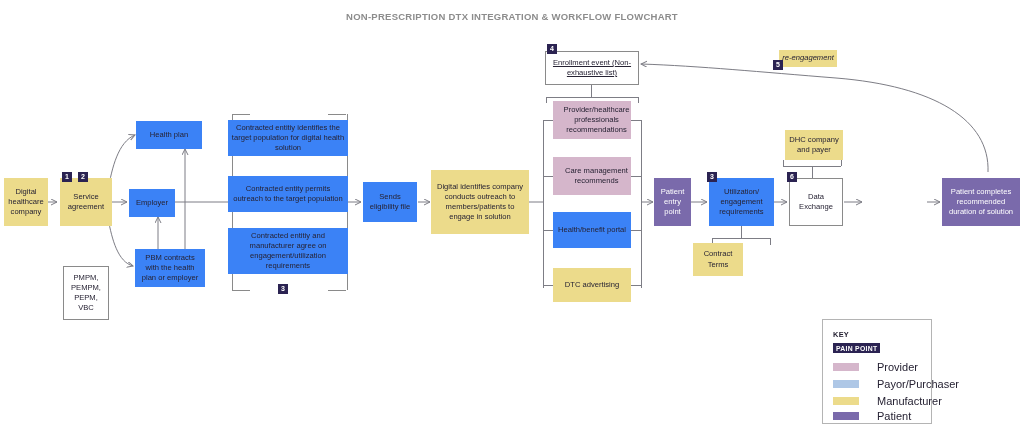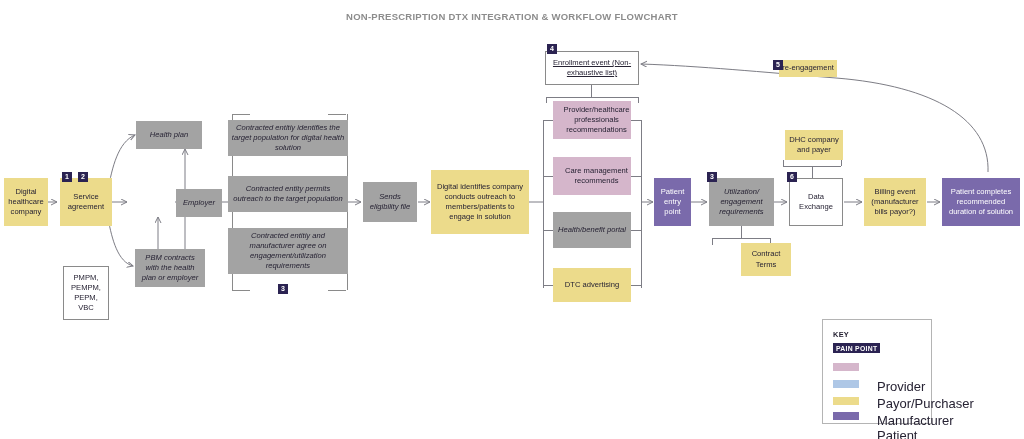--- a/index.html
+++ b/index.html
@@ -9,21 +9,21 @@
 
   .title{position:absolute;left:0;top:11px;width:1024px;text-align:center;
          font-size:9.5px;font-weight:bold;letter-spacing:.25px;color:#8c8c8c;}
 
   
   .node{position:absolute;box-sizing:border-box;display:flex;align-items:center;
         justify-content:center;text-align:center;font-size:7.6px;line-height:1.32;
         padding:2px 3px;}
   .node span{display:block;}
   .c-manu{background:#ecdb8b;}
-  .c-payor{background:#a3a3a3;font-style:italic;}
+  .c-payor{background:#3b82f6;}
   .c-prov{background:#d5b6cb;padding-left:12px;}
   .c-patient{background:#7a6aab;color:#ffffff;}
   .c-white{background:#ffffff;border:1px solid #8a8a8a;}
 
   
   .badge{position:absolute;background:#2b2352;color:#fff;font-size:7px;
          font-weight:bold;line-height:10px;height:10px;min-width:10px;
          text-align:center;padding:0 2px;box-sizing:border-box;}
 
   
@@ -37,21 +37,21 @@
 
   
   .keybox{position:absolute;left:822px;top:319px;width:108px;height:103px;
           background:#fff;border:1px solid #b4b4b4;}
   .keytitle{position:absolute;left:10px;top:10px;font-size:7.4px;font-weight:bold;
             letter-spacing:.3px;}
   .painpt{position:absolute;left:10px;top:23px;background:#2b2352;color:#fff;
           font-size:6.8px;font-weight:bold;letter-spacing:.3px;padding:1.5px 3px;}
   .keyrow{position:absolute;left:10px;height:12px;}
   .sw{position:absolute;left:0;top:2px;width:26px;height:8px;}
-  .klab{position:absolute;left:44px;top:0px;font-size:13px;white-space:nowrap;margin-top:18px;}
+  .klab{position:absolute;left:44px;top:0px;font-size:11px;white-space:nowrap;}
 </style>
 </head>
 <body>
 
 <div id="canvas">
 
   <div class="title">NON-PRESCRIPTION DTX INTEGRATION &amp; WORKFLOW FLOWCHART</div>
 
   <svg class="ovl">
     <defs>
@@ -107,21 +107,21 @@
   <div class="badge" style="left:78px;top:172px;">2</div>
 
   <div class="node c-white" style="left:63px;top:266px;width:46px;height:54px;">
     <span>PMPM, PEMPM, PEPM, VBC</span>
   </div>
 
   <div class="node c-payor" style="left:136px;top:121px;width:66px;height:28px;">
     <span>Health plan</span>
   </div>
 
-  <div class="node c-payor" style="left:129px;top:189px;width:46px;height:28px;margin-left:47px;">
+  <div class="node c-payor" style="left:129px;top:189px;width:46px;height:28px;">
     <span>Employer</span>
   </div>
 
   <div class="node c-payor" style="left:135px;top:249px;width:70px;height:38px;">
     <span>PBM contracts with the health plan or employer</span>
   </div>
 
   <div class="brk" style="left:232px;top:114px;width:114px;height:176px;border-left-color:#8a8a8a;
               border-right-color:#8a8a8a;border-top:none;border-bottom:none;"></div>
   <div class="brk" style="left:232px;top:114px;width:18px;height:0;border:none;border-top:1px solid #8a8a8a;"></div>
@@ -189,46 +189,43 @@
 
   <div class="node c-payor" style="left:709px;top:178px;width:65px;height:48px;">
     <span>Utilization/ engagement requirements</span>
   </div>
   <div class="badge" style="left:707px;top:172px;">3</div>
 
   <div class="ln lnv" style="left:741px;top:226px;height:12px;"></div>
   <div class="ln lnh" style="left:712px;top:238px;width:58px;"></div>
   <div class="ln lnv" style="left:712px;top:238px;height:7px;"></div>
   <div class="ln lnv" style="left:770px;top:238px;height:7px;"></div>
-  <div class="node c-manu" style="left:741px;top:243px;width:50px;height:33px;">
+  <div class="node c-manu" style="left:693px;top:243px;width:50px;height:33px;">
     <span>Contract Terms</span>
   </div>
 
   <div class="node c-manu" style="left:785px;top:130px;width:58px;height:30px;">
     <span>DHC company and payer</span>
   </div>
   <div class="ln lnh" style="left:783px;top:166px;width:58px;"></div>
   <div class="ln lnv" style="left:783px;top:160px;height:6px;"></div>
   <div class="ln lnv" style="left:841px;top:160px;height:6px;"></div>
   <div class="ln lnv" style="left:812px;top:166px;height:12px;"></div>
 
   <div class="node c-white" style="left:789px;top:178px;width:54px;height:48px;">
     <span>Data Exchange</span>
   </div>
   <div class="badge" style="left:787px;top:172px;">6</div>
 
-  <div class="node c-manu" style="left:864px;top:178px;width:62px;height:48px;">
-    <span>Billing event (manufacturer bills payor?)</span>
-  </div>
 
   <div class="node c-patient" style="left:942px;top:178px;width:78px;height:48px;">
     <span>Patient completes recommended duration of solution</span>
   </div>
 
-  <div class="node c-manu" style="left:779px;top:60px;width:58px;height:17px;">
+  <div class="node c-manu" style="left:779px;top:50px;width:58px;height:17px;font-style:italic;">
     <span>re-engagement</span>
   </div>
   <div class="badge" style="left:773px;top:60px;">5</div>
 
   <div class="keybox">
     <div class="keytitle">KEY</div>
     <div class="painpt">PAIN POINT</div>
 
     <div class="keyrow" style="top:41px;">
       <span class="sw" style="background:#d5b6cb;"></span>

